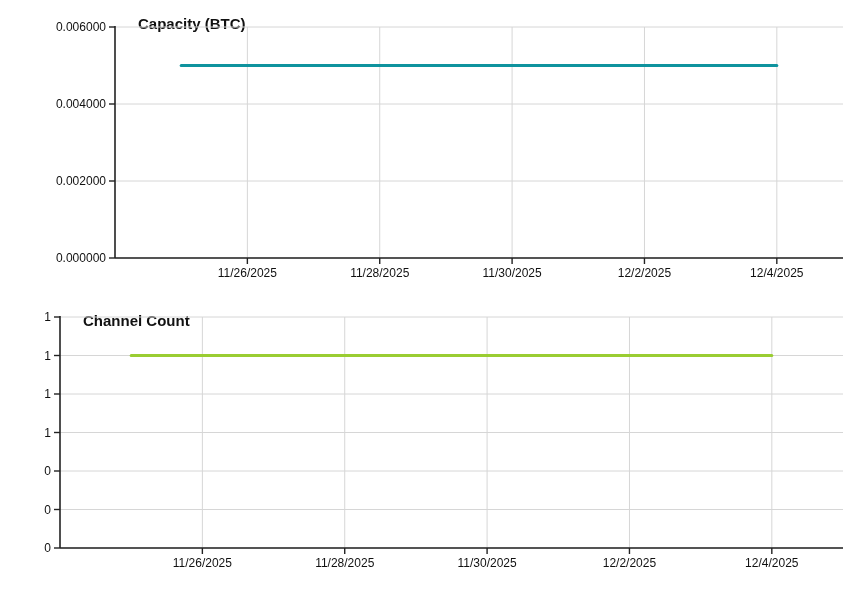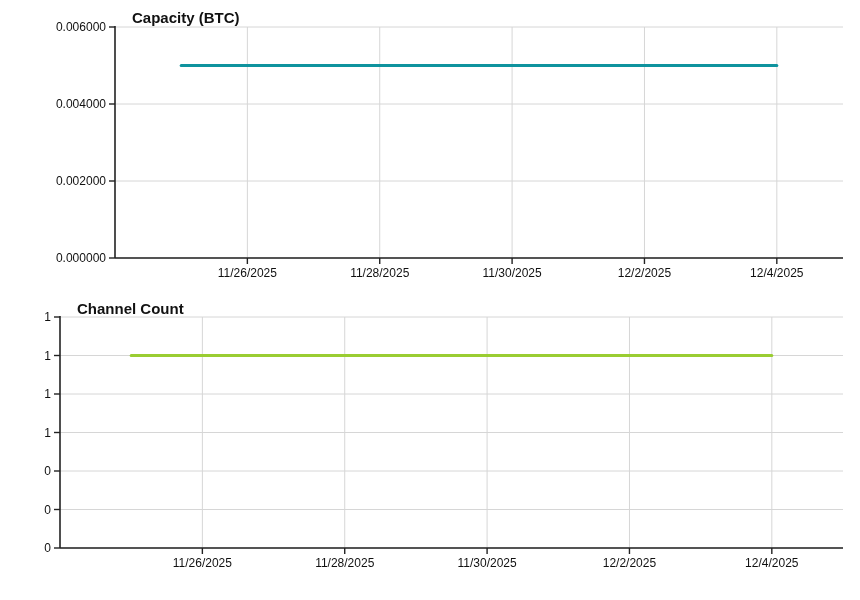--- a/index.html
+++ b/index.html
@@ -1,19 +1,19 @@
 <!DOCTYPE html>
 <html><head>
 <meta charset="utf-8">
 <style>
   html,body{margin:0;padding:0;background:#ffffff;}
   #page{position:relative;width:860px;height:600px;background:#ffffff;overflow:hidden;
         font-family:"Liberation Sans",sans-serif;}
   .chart{position:absolute;left:0;width:860px;}
-  .chart-title{position:absolute;margin:4px;font-family:"Liberation Sans",sans-serif;
+  .chart-title{position:absolute;margin:10px;font-family:"Liberation Sans",sans-serif;
                font-size:15px;font-weight:bold;color:#111;white-space:nowrap;}
   .chart-canvas{position:absolute;left:0;top:0;width:100%;height:100%;display:block;}
   .grid{stroke:#d6d6d6;stroke-width:1;}
   .axis{stroke:#222222;stroke-width:1.6;}
   .tick{stroke:#222222;stroke-width:1.4;}
   .lbl{font-family:"Liberation Sans",sans-serif;font-size:12px;fill:#111;}
 </style>
 </head>
 <body>
 
@@ -49,21 +49,21 @@
         <text x="512.090909090909" y="277" text-anchor="middle" class="lbl">11/30/2025</text>
         <line x1="644.4545454545455" x2="644.4545454545455" y1="258" y2="264" class="tick"></line>
         <text x="644.4545454545455" y="277" text-anchor="middle" class="lbl">12/2/2025</text>
         <line x1="776.8181818181818" x2="776.8181818181818" y1="258" y2="264" class="tick"></line>
         <text x="776.8181818181818" y="277" text-anchor="middle" class="lbl">12/4/2025</text>
         <polyline points="181.1818181818182,65.5 247.36363636363637,65.5 313.5454545454545,65.5 379.72727272727275,65.5 445.9090909090909,65.5 512.090909090909,65.5 578.2727272727273,65.5 644.4545454545455,65.5 710.6363636363636,65.5 776.8181818181818,65.5" fill="none" stroke="#0f939e" stroke-width="3" stroke-linecap="round" stroke-linejoin="round"></polyline>
       </svg>
   </section>
 
   <section class="chart" style="top:290px;height:310px;">
-    <h2 class="chart-title" style="left:73px;top:6px;">Channel Count</h2>
+    <h2 class="chart-title" style="left:73px;top:12px;">Channel Count</h2>
     <svg class="chart-canvas" viewBox="0 0 860 310">
         <line x1="60" x2="843" y1="27" y2="27" class="grid"></line>
         <line x1="60" x2="843" y1="65.5" y2="65.5" class="grid"></line>
         <line x1="60" x2="843" y1="103.99999999999997" y2="103.99999999999997" class="grid"></line>
         <line x1="60" x2="843" y1="142.5" y2="142.5" class="grid"></line>
         <line x1="60" x2="843" y1="181" y2="181" class="grid"></line>
         <line x1="60" x2="843" y1="219.5" y2="219.5" class="grid"></line>
         <line x1="60" x2="843" y1="258" y2="258" class="grid"></line>
         <line x1="202.36363636363637" x2="202.36363636363637" y1="27" y2="258" class="grid"></line>
         <line x1="344.72727272727275" x2="344.72727272727275" y1="27" y2="258" class="grid"></line>

